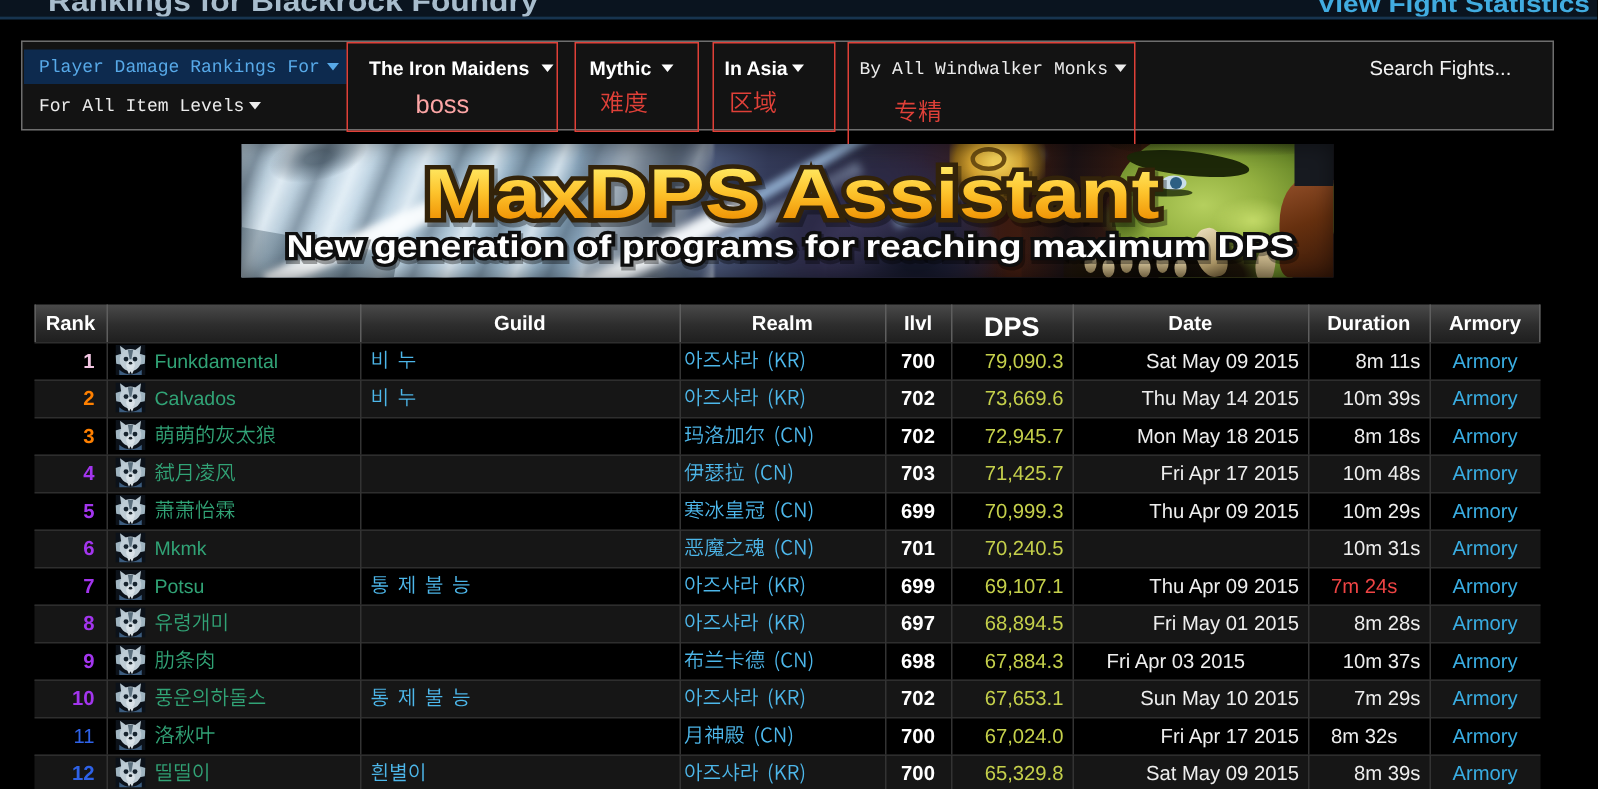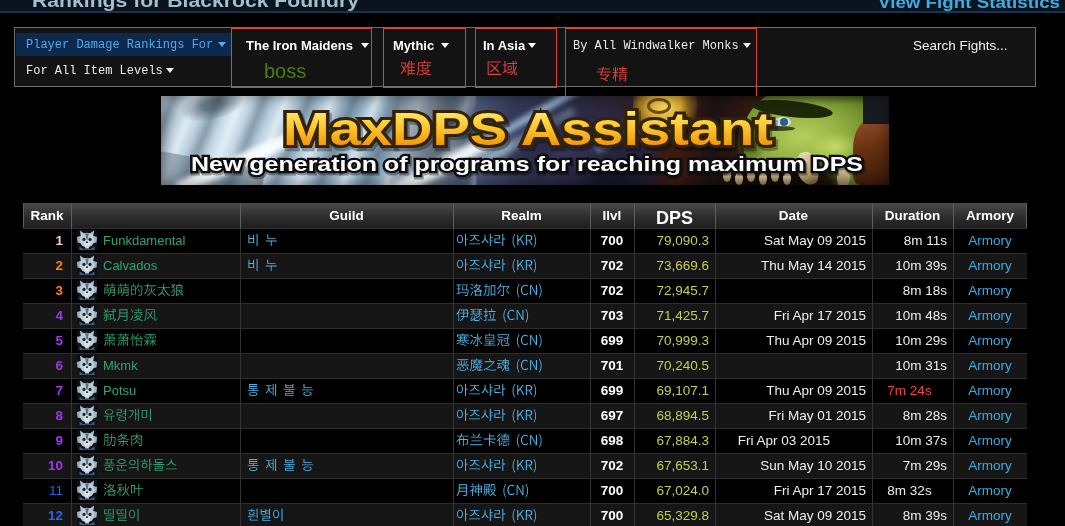--- a/index.html
+++ b/index.html
@@ -24,21 +24,21 @@
 <div style="position:absolute;left:441px;top:43px;width:0;height:0;border-left:4.5px solid transparent;border-right:4.5px solid transparent;border-top:5px solid #fff"></div>
 <div class="abs" style="left:483px;top:38px;font-size:13px;font-weight:bold;color:#fff;white-space:nowrap">In Asia</div>
 <div style="position:absolute;left:528px;top:43px;width:0;height:0;border-left:4.5px solid transparent;border-right:4.5px solid transparent;border-top:5px solid #fff"></div>
 <div class="abs mono" style="left:573px;top:39px;font-size:12px;color:#ececec;white-space:nowrap">By All Windwalker Monks</div>
 <div style="position:absolute;left:743px;top:43px;width:0;height:0;border-left:4.5px solid transparent;border-right:4.5px solid transparent;border-top:5px solid #ececec"></div>
 <div class="abs" style="left:913px;top:38px;font-size:13.5px;color:#f2f2f2;white-space:nowrap">Search Fights...</div>
 <div class="abs" style="left:231px;top:28px;width:141px;height:60px;border:1px solid #e04038"></div>
 <div class="abs" style="left:383px;top:28px;width:83px;height:60px;border:1px solid #e04038"></div>
 <div class="abs" style="left:475px;top:28px;width:82px;height:60px;border:1px solid #e04038"></div>
 <div class="abs" style="left:565px;top:28px;width:192px;height:69px;border:1px solid #e04038"></div>
-<div class="abs" style="left:264px;top:60px;font-size:20px;color:#4d7c0f">boss</div>
+<div class="abs" style="left:277px;top:60px;font-size:17px;color:#fca5a5">boss</div>
 <div class="abs" style="left:400px;top:60px">
     <svg width="33" height="17" viewBox="0 0 33 17" style="display:block">
       <path fill="#e04038" d="M10.5 1.1C11 1.9 11.4 2.8 11.6 3.5L12.6 3C12.4 2.4 11.9 1.5 11.5 0.8ZM11.2 7.7V9.9H8.7V7.7ZM8.9 0.8C8.3 2.8 7.2 5.3 5.8 6.9C6 7.1 6.2 7.6 6.3 7.8C6.8 7.3 7.2 6.7 7.6 6.1V15.4H8.7V14.2H15.2V13.2H12.1V10.9H14.7V9.9H12.1V7.7H14.7V6.7H12.1V4.6H15.1V3.6H9C9.4 2.7 9.7 1.9 10 1.1ZM11.2 6.7H8.7V4.6H11.2ZM11.2 10.9V13.2H8.7V10.9ZM0.8 5.2C1.7 6.4 2.7 7.8 3.6 9.1C2.7 10.9 1.7 12.4 0.5 13.3C0.8 13.4 1.1 13.8 1.3 14.1C2.4 13.2 3.4 11.8 4.2 10.2C4.8 11.1 5.3 12 5.6 12.7L6.4 11.9C6 11.1 5.4 10.1 4.7 9C5.5 7.3 6 5.1 6.3 2.7L5.6 2.5L5.4 2.5H1V3.5H5.2C4.9 5.1 4.5 6.6 4 8C3.2 6.8 2.4 5.6 1.6 4.6Z M22.2 3.7V5.2H19.5V6.1H22.2V8.8H28.3V6.1H31V5.2H28.3V3.7H27.3V5.2H23.2V3.7ZM27.3 6.1V7.9H23.2V6.1ZM28.2 10.8C27.5 11.7 26.5 12.4 25.2 12.9C24.1 12.3 23.1 11.6 22.4 10.8ZM19.8 9.9V10.8H22L21.4 11C22.1 11.9 23 12.7 24.1 13.3C22.5 13.9 20.8 14.2 19 14.3C19.2 14.6 19.4 15 19.5 15.3C21.5 15 23.5 14.6 25.2 13.9C26.8 14.6 28.7 15.1 30.7 15.3C30.9 15.1 31.1 14.7 31.4 14.4C29.6 14.2 27.9 13.9 26.4 13.4C27.8 12.6 29 11.6 29.8 10.2L29.1 9.8L28.9 9.9ZM23.6 0.9C23.8 1.3 24.1 1.8 24.3 2.3H18.1V6.7C18.1 9.1 17.9 12.5 16.6 14.9C16.9 14.9 17.4 15.2 17.6 15.3C18.9 12.9 19.1 9.2 19.1 6.7V3.3H31.2V2.3H25.5C25.3 1.8 25 1.1 24.7 0.6Z"></path>
     </svg>
   </div>
 <div class="abs" style="left:486px;top:60px">
     <svg width="33" height="17" viewBox="0 0 33 17" style="display:block">
       <path fill="#e04038" d="M14.8 1.6H1.6V14.9H15.2V13.8H2.7V2.6H14.8ZM4.1 4.7C5.4 5.7 6.8 7 8.1 8.2C6.8 9.6 5.2 10.9 3.6 11.8C3.9 12 4.3 12.4 4.5 12.6C6 11.6 7.5 10.4 8.9 8.9C10.3 10.3 11.6 11.6 12.4 12.6L13.2 11.9C12.4 10.8 11.1 9.5 9.6 8.1C10.8 6.8 11.8 5.4 12.7 3.8L11.7 3.4C10.9 4.8 10 6.2 8.8 7.4C7.5 6.2 6.2 5 4.9 4Z M20.7 12.5 21 13.6C22.5 13.1 24.6 12.5 26.5 12L26.4 11C24.3 11.6 22.1 12.2 20.7 12.5ZM28.4 1.3C29.1 1.8 29.9 2.5 30.3 3L31 2.4C30.6 1.9 29.7 1.2 29 0.7ZM22.6 6.5H24.8V9.4H22.6ZM21.7 5.7V10.3H25.7V5.7ZM16.6 12.1 17 13.2C18.3 12.5 19.8 11.8 21.3 11L21 10.1L19.5 10.8V5.6H21V4.6H19.5V0.9H18.4V4.6H16.7V5.6H18.4V11.3C17.7 11.6 17.1 11.9 16.6 12.1ZM29.9 5.7C29.5 7.3 28.9 8.7 28.2 10C28 8.3 27.8 6.3 27.7 4.1H31.2V3.1H27.7L27.7 0.7H26.6L26.7 3.1H21.2V4.1H26.7C26.8 6.9 27 9.3 27.4 11.3C26.5 12.6 25.4 13.7 24.1 14.5C24.3 14.7 24.7 15 24.9 15.2C25.9 14.5 26.9 13.6 27.7 12.5C28.2 14.3 28.9 15.3 29.9 15.3C30.8 15.3 31.1 14.6 31.3 12.5C31.1 12.4 30.8 12.2 30.5 12C30.5 13.7 30.3 14.3 30 14.3C29.4 14.3 28.8 13.2 28.5 11.4C29.5 9.8 30.3 8 30.8 5.9Z"></path>
     </svg>
   </div>
@@ -235,20 +235,21 @@
         <path fill="#31a376" d="M4.7 7.6V9.4H2.2V7.6ZM4.7 6.8H2.2V5.2H4.7ZM6.9 4.2V7.6C6.9 9.2 6.7 11 4.6 12.3C4.8 12.4 5.1 12.8 5.2 13C6.5 12.1 7.2 11 7.5 9.8H11.2V11.8C11.2 12 11.1 12.1 10.9 12.1C10.7 12.1 10 12.1 9.2 12.1C9.3 12.3 9.4 12.7 9.5 12.9C10.5 12.9 11.2 12.9 11.6 12.8C12 12.6 12.1 12.3 12.1 11.8V4.2ZM7.8 5H11.2V6.6H7.8ZM7.8 7.4H11.2V9H7.7C7.8 8.5 7.8 8.1 7.8 7.6ZM1.4 4.4V11.2H2.2V10.2H5.5V4.4ZM8.7 0.6V1.8H4.8V0.6H3.9V1.8H0.9V2.6H3.9V3.8H4.8V2.6H8.7V3.8H9.6V2.6H12.7V1.8H9.6V0.6Z M18.2 7.6V9.4H15.7V7.6ZM18.2 6.8H15.7V5.2H18.2ZM20.4 4.2V7.6C20.4 9.2 20.2 11 18.1 12.3C18.3 12.4 18.6 12.8 18.7 13C20 12.1 20.7 11 21 9.8H24.7V11.8C24.7 12 24.6 12.1 24.4 12.1C24.2 12.1 23.5 12.1 22.7 12.1C22.8 12.3 22.9 12.7 23 12.9C24 12.9 24.7 12.9 25.1 12.8C25.5 12.6 25.6 12.3 25.6 11.8V4.2ZM21.3 5H24.7V6.6H21.3ZM21.3 7.4H24.7V9H21.2C21.3 8.5 21.3 8.1 21.3 7.6ZM14.9 4.4V11.2H15.7V10.2H19V4.4ZM22.2 0.6V1.8H18.3V0.6H17.4V1.8H14.4V2.6H17.4V3.8H18.3V2.6H22.2V3.8H23.1V2.6H26.2V1.8H23.1V0.6Z M34.5 6.1C35.2 7.1 36.2 8.5 36.6 9.3L37.4 8.8C36.9 8 36 6.7 35.2 5.7ZM30.3 0.5C30.2 1.2 29.9 2.1 29.7 2.7H28.2V12.6H29V11.5H32.8V2.7H30.6C30.8 2.2 31.1 1.4 31.3 0.7ZM29 3.6H32V6.5H29ZM29 10.7V7.3H32V10.7ZM35.1 0.5C34.7 2.4 34 4.3 33 5.5C33.2 5.6 33.6 5.9 33.8 6C34.2 5.3 34.7 4.5 35.1 3.6H38.6C38.4 9.1 38.2 11.2 37.8 11.6C37.6 11.8 37.5 11.9 37.2 11.9C36.9 11.9 36.1 11.8 35.2 11.8C35.4 12 35.5 12.4 35.5 12.7C36.3 12.7 37.1 12.7 37.5 12.7C38 12.6 38.3 12.5 38.5 12.2C39.1 11.5 39.3 9.4 39.5 3.2C39.5 3.1 39.5 2.7 39.5 2.7H35.4C35.6 2.1 35.8 1.4 36 0.7Z M46.1 5.5C45.9 6.4 45.6 7.5 45.2 8.2L46 8.6C46.4 7.9 46.7 6.7 46.8 5.8ZM51.4 5.4C51.1 6.2 50.5 7.3 50 7.9L50.7 8.3C51.2 7.6 51.7 6.6 52.2 5.8ZM44.5 0.6C44.5 1.2 44.4 1.7 44.3 2.3H41.5V3.2H44.2C43.8 6.5 42.9 9.1 41.1 10.8C41.3 11 41.7 11.4 41.9 11.5C43.8 9.6 44.7 6.8 45.2 3.2H52.9V2.3H45.3L45.5 0.6ZM48.4 3.8C48.2 7.5 47.9 10.7 44 12.2C44.2 12.4 44.4 12.7 44.6 12.9C46.9 12 48.1 10.5 48.6 8.6C49.5 10.5 50.9 12 52.6 12.9C52.7 12.6 53 12.3 53.2 12.2C51.3 11.3 49.7 9.4 49 7.3C49.2 6.2 49.2 5 49.3 3.8Z M60.3 0.6C60.3 1.6 60.3 2.9 60.1 4.2H54.8V5.1H60C59.5 7.9 58.2 10.7 54.5 12.2C54.8 12.4 55.1 12.7 55.2 13C56.8 12.2 58 11.3 58.9 10.2C59.8 11 60.9 12.1 61.4 12.8L62.2 12.2C61.6 11.4 60.5 10.3 59.5 9.6L59.1 9.8C60 8.5 60.5 7.1 60.8 5.6C61.9 9 63.6 11.7 66.4 13C66.5 12.7 66.9 12.4 67.1 12.2C64.3 11 62.5 8.3 61.6 5.1H66.7V4.2H61.1C61.2 2.9 61.2 1.6 61.2 0.6Z M78.6 5.2V6.9H74.1V5.2ZM78.6 4.4H74.1V2.9H78.6ZM73.1 13C73.4 12.8 73.8 12.6 76.4 11.7C76.3 11.5 76.3 11.2 76.3 10.9L74.1 11.6V7.7H75.7C76.5 10 77.9 11.8 79.9 12.7C80 12.5 80.3 12.2 80.5 12C79.5 11.6 78.6 11 77.9 10.1C78.7 9.7 79.5 9.2 80.1 8.7L79.5 8.1C79 8.5 78.2 9.1 77.5 9.5C77.1 9 76.8 8.3 76.6 7.7H79.4V2.1H77C76.8 1.6 76.5 1 76.2 0.5L75.4 0.7C75.6 1.2 75.9 1.7 76 2.1H74.1L73.2 2.1V11.2C73.2 11.8 72.9 12.1 72.7 12.3C72.8 12.4 73.1 12.8 73.1 13ZM71.6 0.8C71.3 1.3 70.9 1.9 70.4 2.5C70 1.9 69.6 1.3 68.9 0.8L68.3 1.3C69 1.9 69.5 2.5 69.8 3.1C69.3 3.7 68.7 4.3 68.1 4.7C68.3 4.9 68.5 5.1 68.7 5.3C69.2 4.9 69.7 4.4 70.2 3.9C70.5 4.6 70.7 5.2 70.7 5.9C70.1 7.1 69 8.4 68 9.1C68.2 9.2 68.5 9.5 68.6 9.7C69.4 9.2 70.2 8.2 70.8 7.3L70.8 7.9C70.8 9.7 70.7 11.4 70.4 11.8C70.3 12 70.1 12 69.9 12C69.6 12.1 69.1 12.1 68.4 12C68.6 12.3 68.7 12.6 68.7 12.9C69.3 12.9 69.8 12.9 70.3 12.9C70.6 12.8 70.8 12.7 71 12.4C71.6 11.7 71.7 9.9 71.7 7.9C71.7 6.3 71.6 4.7 70.9 3.3C71.4 2.6 72 1.9 72.4 1.2Z"></path>
       </svg>
     </div>
     <div class="abs" style="left:433px;top:80px">
       <svg width="88" height="15" viewBox="0 0 88 15" style="display:block">
         <path fill="#4db7ea" d="M5.2 9.2V10H10.8V9.2ZM0.5 10.6 0.7 11.5C1.9 11.1 3.4 10.6 4.9 10.1L4.7 9.3L3.2 9.8V6.3H4.6V5.4H3.2V2.4H4.8V1.5H0.6V2.4H2.3V5.4H0.8V6.3H2.3V10ZM6.4 3.1C6.3 4.4 6.1 6.2 5.9 7.3H6.2L11.7 7.3C11.5 10.3 11.2 11.6 10.8 11.9C10.7 12.1 10.5 12.1 10.3 12.1C10 12.1 9.4 12.1 8.8 12C8.9 12.3 9 12.6 9 12.9C9.7 12.9 10.3 12.9 10.6 12.9C11 12.9 11.3 12.8 11.5 12.5C12 12 12.3 10.6 12.6 6.9C12.6 6.8 12.7 6.5 12.7 6.5H11C11.2 4.9 11.4 2.8 11.5 1.4L10.9 1.3L10.7 1.4H5.7V2.2H10.6C10.5 3.4 10.3 5.1 10.1 6.5H6.9C7 5.5 7.1 4.2 7.2 3.2Z M14.4 12.2 15.2 12.8C15.9 11.6 16.7 10.1 17.3 8.8L16.6 8.2C15.9 9.6 15.1 11.2 14.4 12.2ZM14.7 1.4C15.6 1.8 16.6 2.4 17.2 2.9L17.7 2.2C17.2 1.7 16.1 1.1 15.2 0.7ZM14 5C14.9 5.4 16 6 16.5 6.5L17 5.7C16.5 5.3 15.4 4.7 14.5 4.3ZM20.4 0.6C19.7 2.3 18.5 4 17.2 5C17.4 5.1 17.8 5.4 17.9 5.6C18.5 5.1 19.1 4.4 19.6 3.7C20.1 4.4 20.6 5.1 21.3 5.8C20.1 6.8 18.7 7.5 17.2 7.9C17.4 8.1 17.6 8.4 17.7 8.6C18.1 8.5 18.5 8.3 18.9 8.2V13H19.8V12.4H24.3V12.9H25.2V8.1C25.4 8.3 25.7 8.3 26 8.4C26.2 8.2 26.4 7.9 26.6 7.7C25 7.3 23.7 6.6 22.6 5.8C23.6 4.9 24.4 3.7 24.9 2.3L24.3 2L24.2 2H20.7C20.9 1.6 21.1 1.2 21.3 0.8ZM19.8 11.6V8.8H24.3V11.6ZM19.3 8C20.3 7.6 21.2 7 22 6.4C22.8 7 23.7 7.6 24.8 8ZM23.7 2.8C23.3 3.7 22.7 4.6 22 5.3C21.2 4.5 20.6 3.8 20.1 3L20.2 2.8Z M34.7 2.3V12.8H35.6V11.8H38.4V12.7H39.3V2.3ZM35.6 10.9V3.2H38.4V10.9ZM29.7 0.8 29.7 3.2H27.7V4H29.7C29.6 7.5 29.1 10.6 27.4 12.4C27.6 12.5 28 12.8 28.1 13C30 11 30.4 7.7 30.5 4H32.7C32.6 9.4 32.5 11.3 32.2 11.6C32.1 11.8 31.9 11.9 31.7 11.9C31.5 11.9 30.9 11.8 30.2 11.8C30.4 12 30.5 12.4 30.5 12.7C31.1 12.8 31.7 12.8 32.1 12.7C32.5 12.7 32.7 12.6 33 12.2C33.4 11.6 33.5 9.7 33.6 3.6C33.6 3.5 33.6 3.2 33.6 3.2H30.6L30.6 0.8Z M44.1 6.3C43.5 7.9 42.4 9.4 41.2 10.4C41.5 10.5 41.9 10.8 42.1 11C43.2 9.9 44.3 8.3 45 6.5ZM49.6 6.7C50.7 8.1 51.9 9.9 52.4 11L53.2 10.5C52.7 9.4 51.5 7.7 50.4 6.4ZM44.5 0.6C43.7 2.6 42.5 4.7 41 5.9C41.3 6.1 41.7 6.4 41.9 6.5C42.6 5.8 43.3 4.9 44 3.8H46.9V11.7C46.9 12 46.8 12 46.6 12C46.3 12 45.4 12.1 44.5 12C44.6 12.3 44.8 12.7 44.8 13C46 13 46.8 12.9 47.2 12.8C47.7 12.6 47.8 12.4 47.8 11.7V3.8H52C51.7 4.6 51.2 5.4 50.8 6L51.6 6.3C52.2 5.5 52.8 4.3 53.3 3.2L52.6 2.9L52.5 3H44.5C44.9 2.3 45.2 1.6 45.5 0.8Z M62.9 14.5 63.6 14.2C62.4 12.3 61.8 10 61.8 7.7C61.8 5.4 62.4 3.1 63.6 1.2L62.9 0.9C61.7 2.9 60.9 5.1 60.9 7.7C60.9 10.4 61.7 12.5 62.9 14.5Z M69.2 12.1C70.5 12.1 71.4 11.6 72.2 10.7L71.6 10C70.9 10.7 70.2 11.1 69.2 11.1C67.3 11.1 66.1 9.5 66.1 6.9C66.1 4.4 67.4 2.8 69.3 2.8C70.1 2.8 70.8 3.2 71.3 3.8L72 3C71.4 2.4 70.5 1.8 69.3 1.8C66.8 1.8 64.9 3.8 64.9 7C64.9 10.1 66.7 12.1 69.2 12.1Z M74.1 11.9H75.1V6.5C75.1 5.5 75 4.5 75 3.5H75.1L76.1 5.5L79.9 11.9H81V2H79.9V7.4C79.9 8.4 80 9.5 80.1 10.4H80L79 8.4L75.2 2H74.1Z M83.6 14.5C84.9 12.5 85.6 10.4 85.6 7.7C85.6 5.1 84.9 2.9 83.6 0.9L82.9 1.2C84.1 3.1 84.7 5.4 84.7 7.7C84.7 10 84.1 12.3 82.9 14.2Z"></path>
       </svg>
     </div>
     <div class="abs" style="left:567px;top:80px;width:44px;text-align:center;font-size:13.5px;font-weight:bold;color:#fff">702</div>
     <div class="abs" style="left:611px;top:80px;width:75px;text-align:right;font-size:13.5px;color:#c5d04b">72,945.7</div>
+    <div class="abs" style="left:692px;top:80px;width:151px;text-align:right;font-size:13.5px;color:#eee">Mon May 18 2015</div>
     <div class="abs" style="left:849px;top:80px;width:75px;text-align:right;font-size:13.5px;color:#eee">8m 18s</div>
     <div class="abs" style="left:930px;top:80px;width:74px;text-align:center;font-size:13.5px;color:#39ade2">Armory</div>
     <div class="abs" style="left:0;top:100px;width:1004px;height:25px;background:#161616;border-top:1px solid #2e2e2e"></div>
     <div class="abs" style="left:48px;top:100px;width:1px;height:25px;background:#333"></div>
     <div class="abs" style="left:217px;top:100px;width:1px;height:25px;background:#333"></div>
     <div class="abs" style="left:430px;top:100px;width:1px;height:25px;background:#333"></div>
     <div class="abs" style="left:567px;top:100px;width:1px;height:25px;background:#333"></div>
     <div class="abs" style="left:611px;top:100px;width:1px;height:25px;background:#333"></div>
     <div class="abs" style="left:692px;top:100px;width:1px;height:25px;background:#333"></div>
     <div class="abs" style="left:849px;top:100px;width:1px;height:25px;background:#333"></div>

